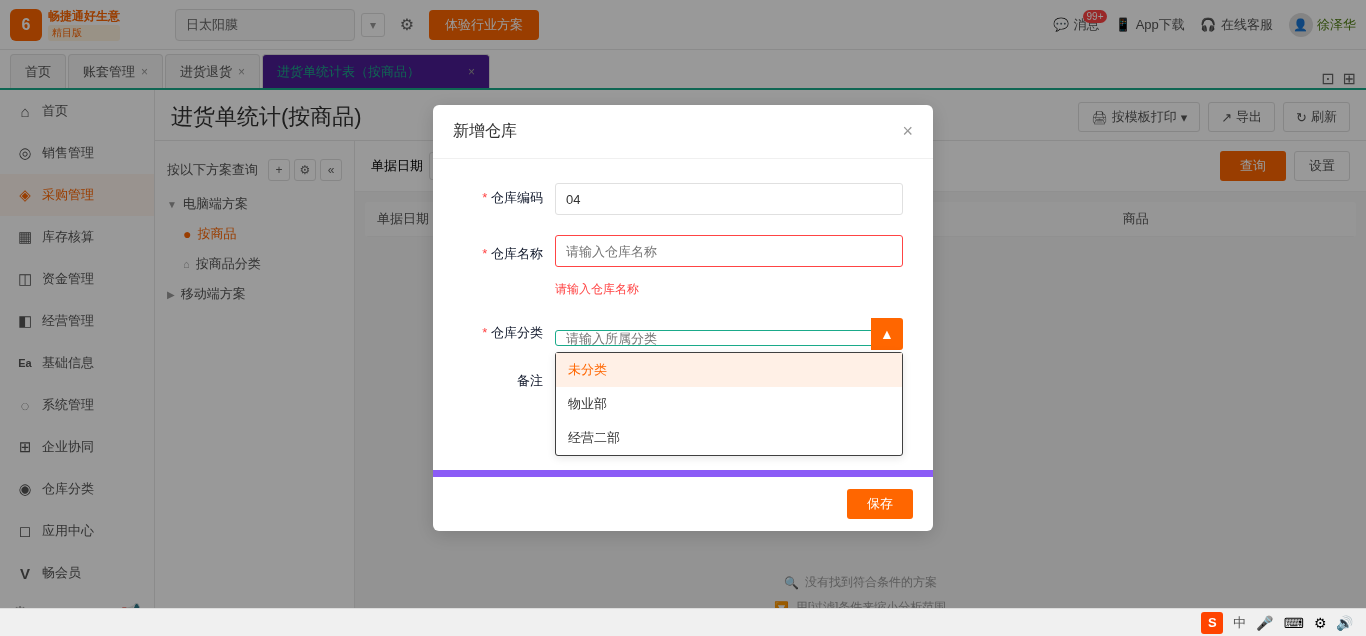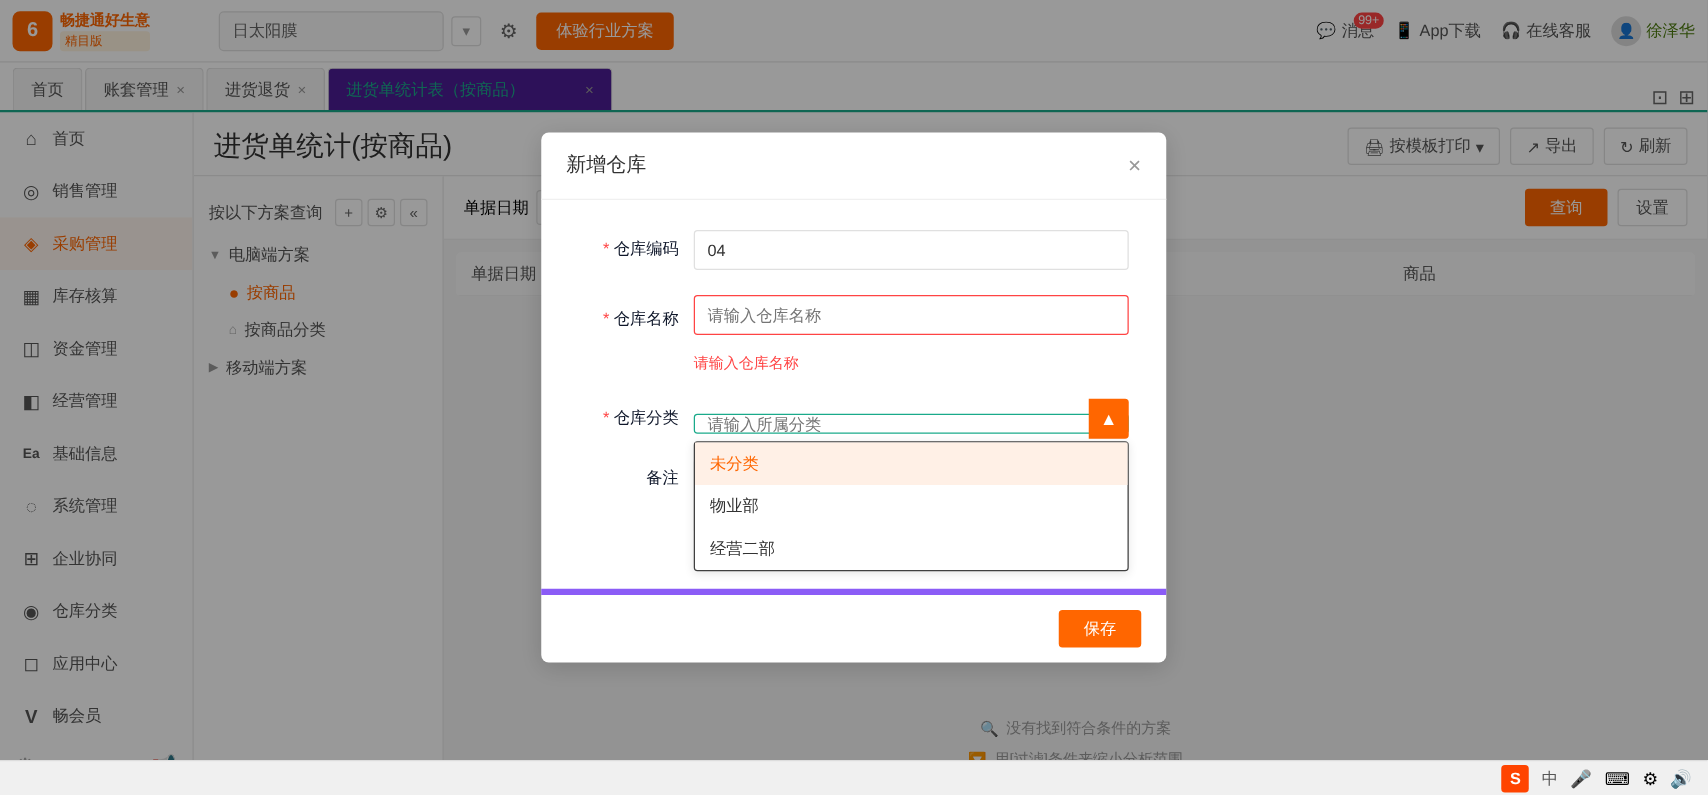--- a/index.html
+++ b/index.html
@@ -220,21 +220,21 @@
       margin-top: 2px;
     }
     .form-textarea {
       flex: 1; height: 60px;
       border: 1px solid #e0e0e0; border-radius: 3px;
       padding: 6px 10px; font-size: 13px; resize: none;
     }
     .modal-footer {
       padding: 12px 20px;
       display: flex; justify-content: flex-end; gap: 10px;
-      border-top: 5px solid #8b5cf6;
+      border-top: 7px solid #8b5cf6;
     }
     .btn-save {
       padding: 6px 20px;
       border: none; border-radius: 3px;
       background: #ff6600; color: white; cursor: pointer; font-size: 13px;
     }
 
     
     .dropdown-wrapper {
       flex: 1;

